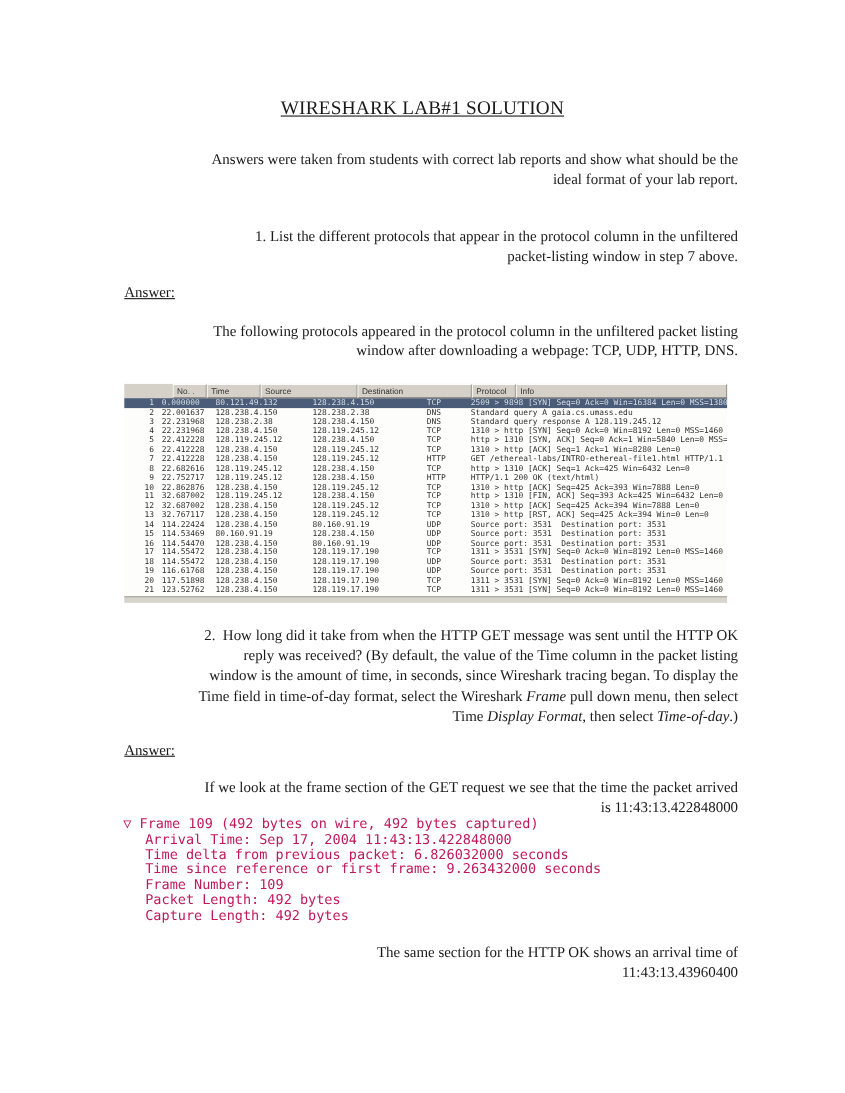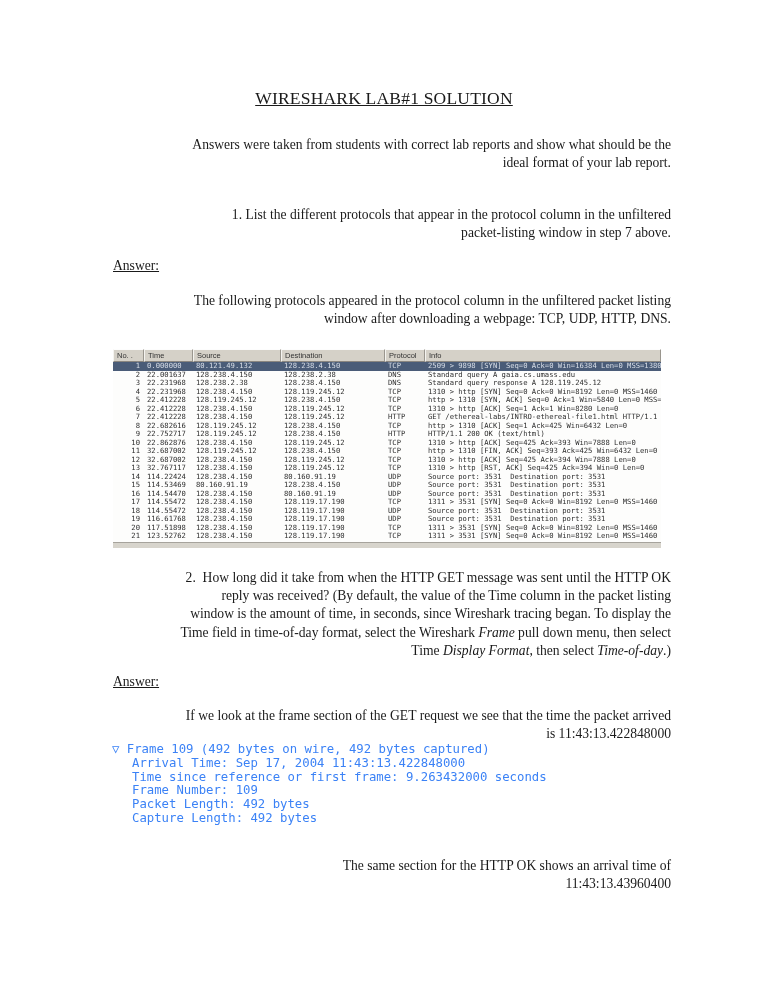--- a/index.html
+++ b/index.html
@@ -31,41 +31,41 @@
   .pos-a2label{top:674px}
   .pos-a2{top:707px}
   .pos-closing{top:857px}
 
   
   .pkt-table{
     position:absolute;top:349px;left:113px;width:548px;
     font-family:"DejaVu Sans Mono", monospace;font-size:7.2px;color:#2e2e2e;
     background:#fdfdfc;
   }
-  .pkt-header{display:flex;height:13px;background:var(--header-bg,#d5d1c8);}
+  .pkt-header{display:flex;height:13px;background:var(--header-bg,#d5d1c8);padding-left:44px;}
   .hcell{
     box-sizing:border-box;overflow:hidden;white-space:nowrap;
     border-right:1px solid #9a968e;border-left:1px solid #f5f4f0;
     border-top:1px solid #fdfdfd;border-bottom:1px solid #8a8680;
     padding:1px 0 0 3px;
     font-family:"Liberation Sans", sans-serif;font-size:7.5px;color:#333333;
   }
   .c0{width:31px}.c1{width:49px}.c2{width:88px}.c3{width:104px}.c4{width:40px}
   .c5{flex:1;min-width:0}
   .pkt-row{display:flex;height:8.5px;line-height:8.6px;white-space:pre;}
   .cell{box-sizing:border-box;padding-left:3px;overflow:hidden;}
   .cell.c0{text-align:right;padding-left:0;padding-right:4px;}
   .pkt-row.selected{background:var(--sel-bg,#4a5c78);color:#d9dfe8;}
   .pkt-footer-strip{height:5px;background:#d7d4cc;border-top:1px solid #a6a39c;margin-top:1px;}
 
   
   .frame-block{
     position:absolute;top:743px;left:112px;width:500px;
     font-family:"DejaVu Sans Mono", monospace;font-size:12.3px;
-    line-height:13.8px;color:#3b82f6;
+    line-height:13.8px;color:#be185d;
   }
   .frame-line{white-space:pre;}
   .frame-line.indent{padding-left:20px;}
 </style>
 </head>
 <body>
 
 <div class="page">
 
   <h1 class="title">WIRESHARK LAB#1 SOLUTION</h1>
@@ -123,20 +123,21 @@
 Time </span><i>Display Format</i><span>, then select </span><i>Time-of-day</i><span>.)</span></p>
 
   <p class="answer-label pos-a2label">Answer:</p>
 
   <p class="para pos-a2">If we look at the frame section of the GET request we see that the time the packet arrived
 is 11:43:13.422848000</p>
 
   <div class="frame-block">
       <div class="frame-line">▽ Frame 109 (492 bytes on wire, 492 bytes captured)</div>
       <div class="frame-line indent">Arrival Time: Sep 17, 2004 11:43:13.422848000</div>
+      <div class="frame-line indent">Time delta from previous packet: 6.826032000 seconds</div>
       <div class="frame-line indent">Time since reference or first frame: 9.263432000 seconds</div>
       <div class="frame-line indent">Frame Number: 109</div>
       <div class="frame-line indent">Packet Length: 492 bytes</div>
       <div class="frame-line indent">Capture Length: 492 bytes</div>
     </div>
 
   <p class="para pos-closing">The same section for the HTTP OK shows an arrival time of
 11:43:13.43960400</p>
 
 </div>

